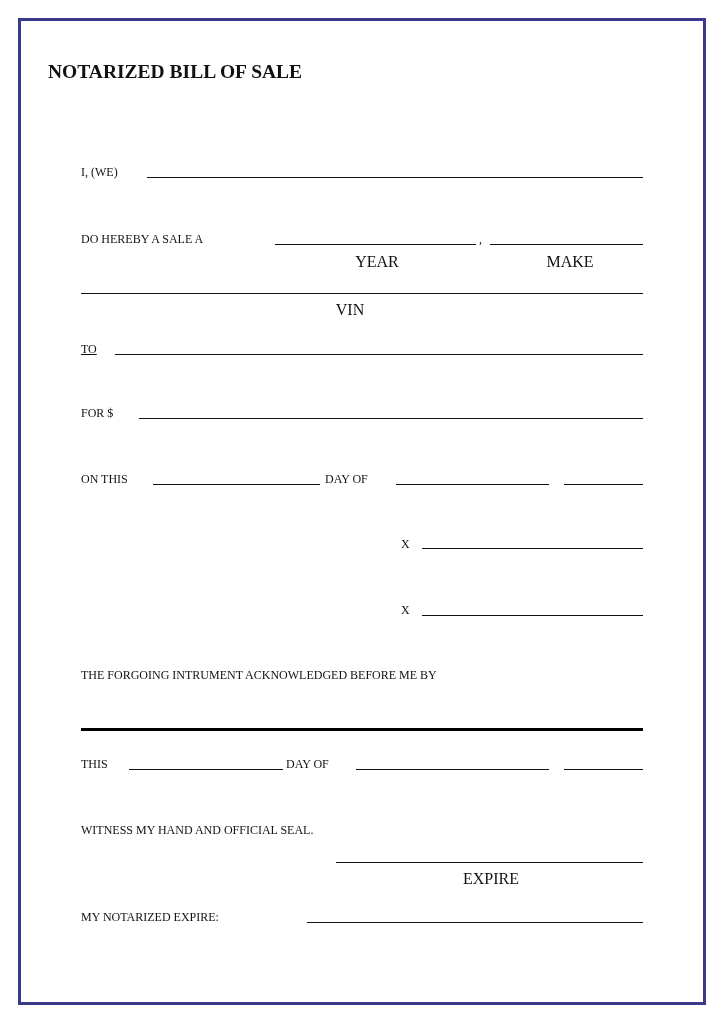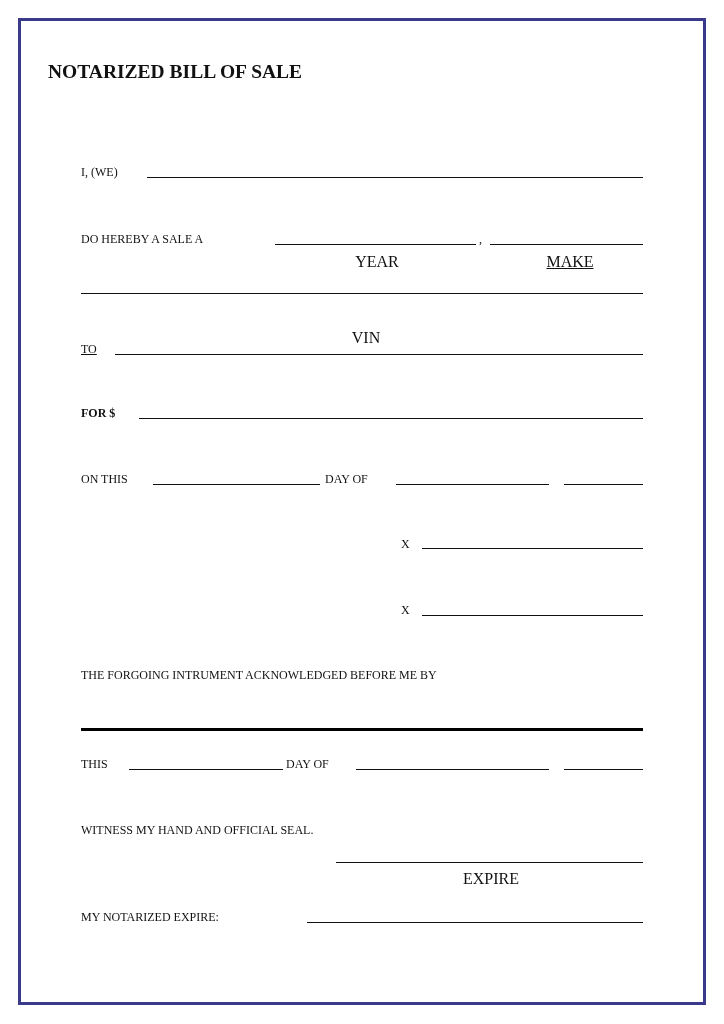--- a/index.html
+++ b/index.html
@@ -23,29 +23,29 @@
 <div class="title">NOTARIZED BILL OF SALE</div>
 
 <div class="abs txt" style="left:81px; top:164px;">I, (WE)</div>
 <div class="line" style="left:147px; top:177px; width:496px;"></div>
 
 <div class="abs txt" style="left:81px; top:231px;">DO HEREBY A SALE A</div>
 <div class="line" style="left:275px; top:244px; width:201px;"></div>
 <div class="abs txt" style="left:479px; top:231px;">,</div>
 <div class="line" style="left:490px; top:244px; width:153px;"></div>
 <div class="abs lbl" style="left:327px; width:100px; top:254px;">YEAR</div>
-<div class="abs lbl" style="left:520px; width:100px; top:254px;text-decoration:underline;">MAKE</div>
+<div class="abs lbl" style="left:520px; width:100px; top:254px;">MAKE</div>
 
 <div class="line" style="left:81px; top:293px; width:562px;"></div>
-<div class="abs lbl" style="left:316px; width:100px; top:302px;margin-top:28px;">VIN</div>
+<div class="abs lbl" style="left:300px; width:100px; top:302px;">VIN</div>
 
 <div class="abs txt" style="left:81px; top:341px;text-decoration:underline;">TO</div>
 <div class="line" style="left:115px; top:354px; width:528px;"></div>
 
-<div class="abs txt" style="left:81px; top:405px;font-weight:bold;">FOR $</div>
+<div class="abs txt" style="left:81px; top:405px;">FOR $</div>
 <div class="line" style="left:139px; top:418px; width:504px;"></div>
 
 <div class="abs txt" style="left:81px; top:471px;">ON THIS</div>
 <div class="line" style="left:153px; top:484px; width:167px;"></div>
 <div class="abs txt" style="left:325px; top:471px;">DAY OF</div>
 <div class="line" style="left:396px; top:484px; width:153px;"></div>
 <div class="line" style="left:564px; top:484px; width:79px;"></div>
 
 <div class="abs txt" style="left:401px; top:536px;">X</div>
 <div class="line" style="left:422px; top:548px; width:221px;"></div>

